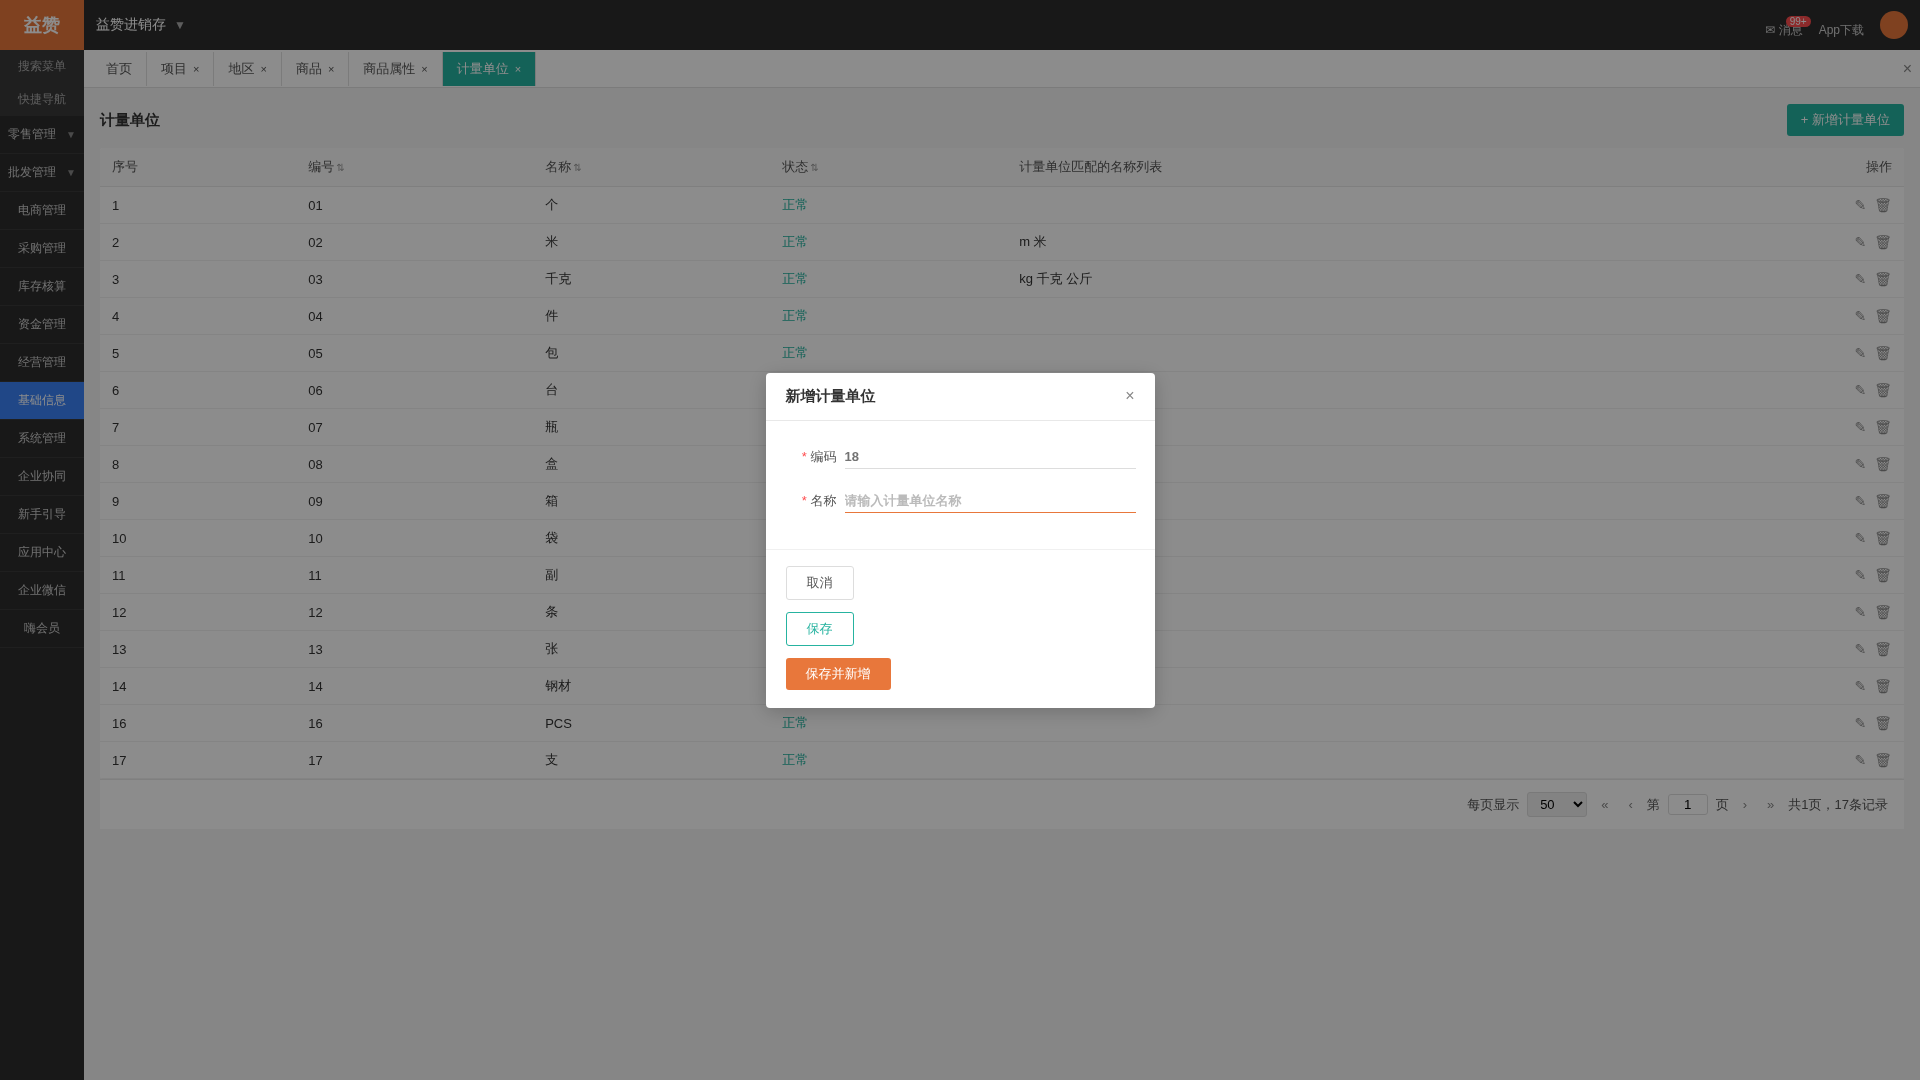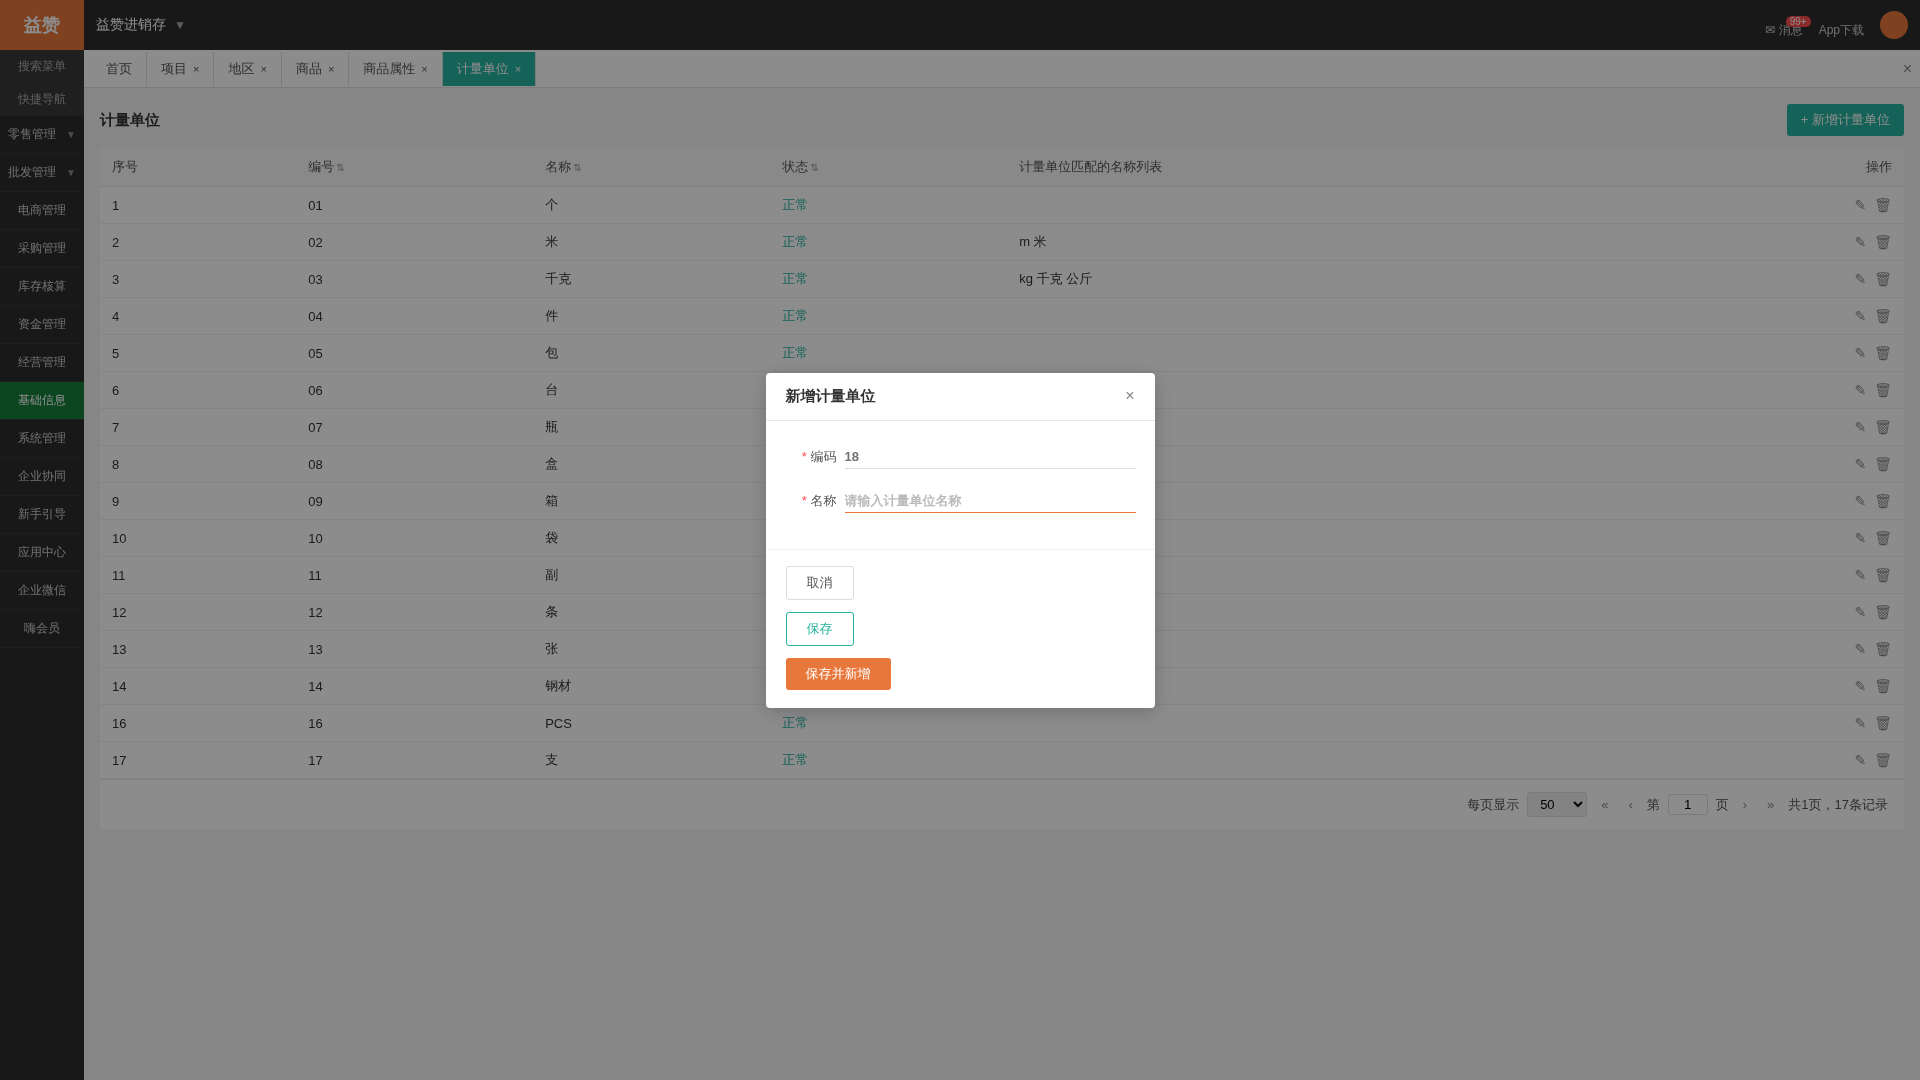--- a/index.html
+++ b/index.html
@@ -5,21 +5,21 @@
     * { box-sizing: border-box; margin: 0; padding: 0; }
     body { font-family: "Microsoft YaHei", "PingFang SC", sans-serif; font-size: 13px; background: #f0f0f0; display: flex; height: 1080px; width: 1920px; overflow: hidden; }
 
     
     .sidebar { width: 84px; background: #2d2d2d; display: flex; flex-direction: column; height: 100%; flex-shrink: 0; }
     .sidebar-logo { background: #e8773b; padding: 10px; display: flex; align-items: center; justify-content: center; height: 50px; }
     .sidebar-logo-text { color: white; font-size: 18px; font-weight: bold; }
     .sidebar-search { padding: 8px 6px; background: #3a3a3a; color: #aaa; font-size: 12px; text-align: center; cursor: pointer; }
     .sidebar-nav-title { padding: 8px 6px; background: #3a3a3a; color: #aaa; font-size: 12px; text-align: center; cursor: pointer; }
     .sidebar-item { padding: 10px 6px; color: #ccc; font-size: 12px; text-align: center; cursor: pointer; border-bottom: 1px solid #3a3a3a; }
-    .sidebar-item.active { background: #15803d; color: white; }
+    .sidebar-item.active { background: #3b82f6; color: white; }
     .sidebar-item.has-arrow { display: flex; align-items: center; justify-content: space-between; padding: 10px 8px; }
     .sidebar-arrow { font-size: 10px; color: #888; }
 
     
     .main { flex: 1; display: flex; flex-direction: column; overflow: hidden; }
 
     
     .topbar { background: #2d2d2d; height: 50px; display: flex; align-items: center; justify-content: space-between; padding: 0 12px; flex-shrink: 0; }
     .topbar-left { display: flex; align-items: center; gap: 8px; }
     .topbar-brand { color: white; font-size: 14px; }

